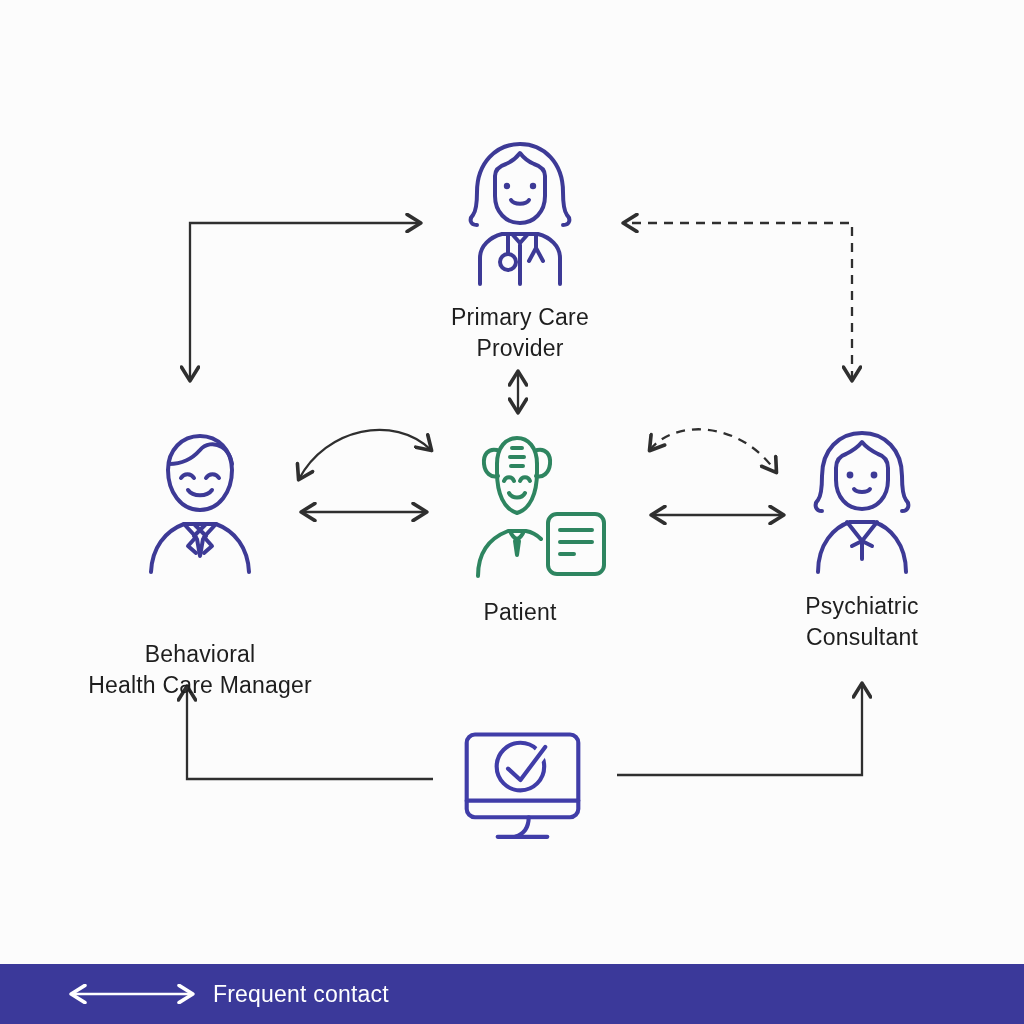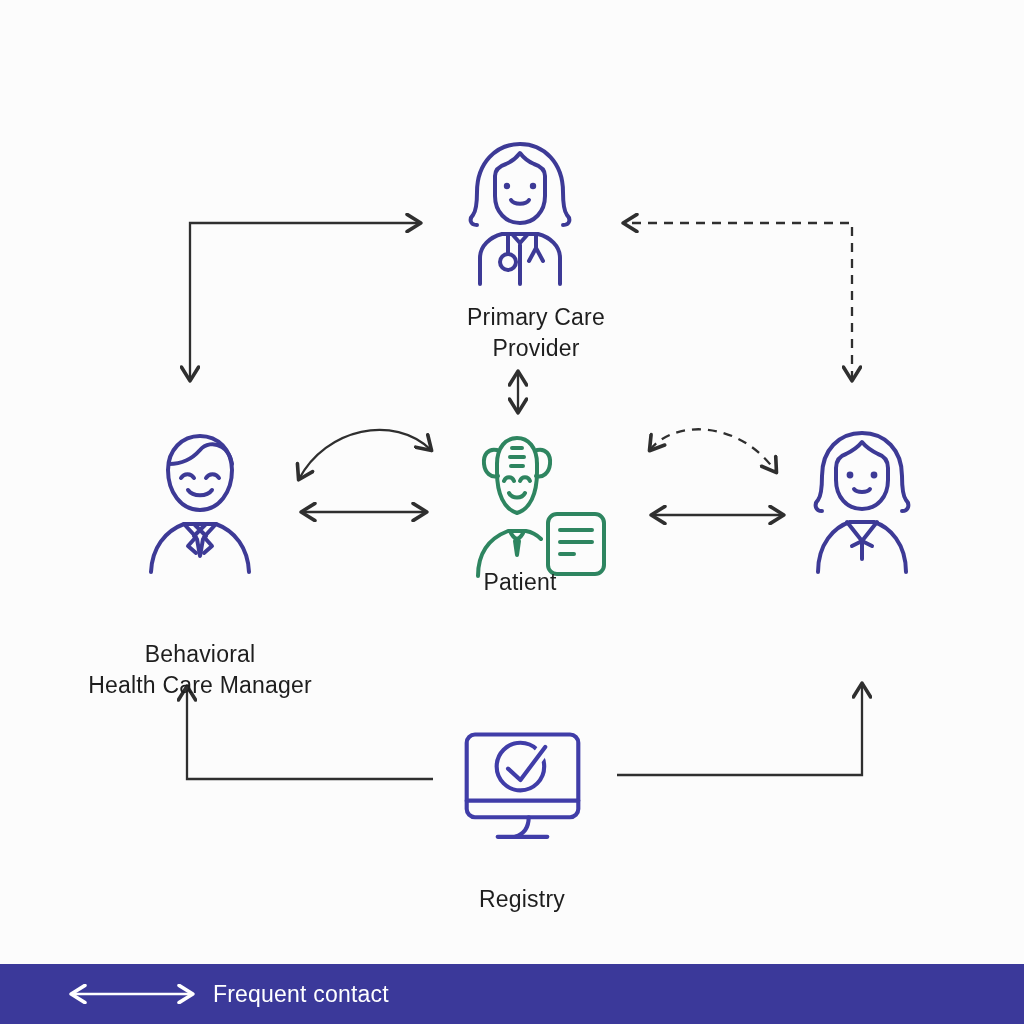--- a/index.html
+++ b/index.html
@@ -81,21 +81,21 @@
       <circle class="person-fill" cx="83" cy="60" r="3.2"></circle>
       <path class="person-stroke" d="M61 74 C64 79 76 79 79 74"></path>
       <path class="person-stroke" d="M30 158 L30 132 C30 120 40 111 52 108 L88 108 C100 111 110 120 110 132 L110 158"></path>
       <path class="person-stroke" d="M62 108 L70 117 L78 108"></path>
       <path class="person-stroke" d="M70 119 L70 158"></path>
       <path class="person-stroke" d="M58 110 L58 127"></path>
       <circle class="person-stroke" cx="58" cy="136" r="8"></circle>
       <path class="person-stroke" d="M86 110 L86 122 M86 122 L79 135 M86 122 L93 135"></path>
     </svg>
   </div>
-  <div class="node-label" style="left:396px; top:302px; width:280px;">Primary Care
+  <div class="node-label" style="left:380px; top:302px; width:280px;">Primary Care
 Provider</div>
 
   <div class="node-icon" style="left:130px; top:414px;">
     <svg width="140" height="160" viewBox="0 0 140 160">
       <path class="person-stroke" d="M70 22 C52 22 38 36 38 56 C38 78 51 96 70 96 C89 96 102 78 102 56 C102 36 88 22 70 22 Z"></path>
       <path class="person-stroke" d="M39 50 C52 50 63 44 70 36 C75 30 84 28 92 33 C97 36 101 43 102 50"></path>
       <path class="person-stroke" d="M51 64 C54 59 61 59 64 64"></path>
       <path class="person-stroke" d="M76 64 C79 59 86 59 89 64"></path>
       <path class="person-stroke" d="M58 76 C63 83 77 83 82 76"></path>
       <path class="person-stroke" d="M21 158 C22 134 35 117 54 110 L86 110 C105 117 118 134 119 158"></path>
@@ -118,48 +118,49 @@
       <path class="green-stroke" d="M45 46 L45 54 C45 76 52 91 65 95 C78 91 85 76 85 54 L85 46"></path>
       <path class="green-stroke" d="M52 63 C54 58 60 58 62 63"></path>
       <path class="green-stroke" d="M68 63 C70 58 76 58 78 63"></path>
       <path class="green-stroke" d="M57 75 C60 81 70 81 73 75"></path>
       <path class="green-stroke" d="M58 113 C60 118 62 120 65 121 C68 120 70 118 72 113"></path>
       <path class="green-stroke" d="M63 123 L65 137 L67 123"></path>
       <rect class="green-fillbg" x="96" y="96" width="56" height="60" rx="9"></rect>
       <path class="green-stroke" d="M108 112 H140 M108 124 H140 M108 136 H122"></path>
     </svg>
   </div>
-  <div class="node-label" style="left:420px; top:567px; width:200px;">Patient</div>
+  <div class="node-label" style="left:420px; top:597px; width:200px;">Patient</div>
 
   <div class="node-icon" style="left:792px; top:414px;">
     <svg width="140" height="160" viewBox="0 0 140 160">
       <path class="person-stroke" d="M30 97 C23 97 22 90 26 86 C29 82 30 74 30 62 C30 36 47 19 70 19 C93 19 110 36 110 62 C110 74 111 82 114 86 C118 90 117 97 110 97"></path>
       <path class="person-stroke" d="M44 54 C44 47 48 42 54 40 C60 37 66 33 70 28 C74 33 80 37 86 40 C92 42 96 47 96 54 L96 66 C96 83 85 95 70 95 C55 95 44 83 44 66 Z"></path>
       <circle class="person-fill" cx="58" cy="61" r="3.4"></circle>
       <circle class="person-fill" cx="82" cy="61" r="3.4"></circle>
       <path class="person-stroke" d="M62 75 C65 79 75 79 78 75"></path>
       <path class="person-stroke" d="M26 158 C26 130 42 113 58 108 L82 108 C98 113 114 130 114 158"></path>
       <path class="person-stroke" d="M55 108 L70 127 L85 108"></path>
       <path class="person-stroke" d="M60 132 L70 127 L80 132"></path>
       <path class="person-stroke" d="M70 129 L70 145"></path>
     </svg>
   </div>
+  <div class="node-label" style="left:762px; top:591px; width:200px;">Psychiatric
+Consultant</div>
 
   <div class="node-icon" style="left:450px; top:718px;">
     <svg width="145" height="155" viewBox="0 0 140 150">
       <rect class="registry-stroke" x="16" y="16" width="108" height="80" rx="8"></rect>
       <line class="registry-stroke" x1="16" y1="80" x2="124" y2="80"></line>
       <circle class="registry-stroke" cx="68" cy="47" r="23"></circle>
       <path class="halo" d="M56 49 L68 60 L92 28"></path>
       <path class="registry-stroke" d="M56 49 L68 60 L92 28"></path>
       <path class="registry-stroke" d="M76 96 C76 106 72 112 63 115"></path>
       <path class="registry-stroke" d="M46 115 H94"></path>
     </svg>
   </div>
-  <div class="node-label" style="left:422px; top:884px; width:200px;">Registry</div>
 
 </div>
 
 <div class="banner">
   <div class="legend-group first">
     <svg width="132" height="22" viewBox="0 0 132 22">
       <defs>
         <marker id="ahw" viewBox="0 0 12 12" refX="9.5" refY="6" markerWidth="9" markerHeight="9" orient="auto-start-reverse">
           <path class="ah-white" d="M2 1 L10 6 L2 11"></path>
         </marker>

